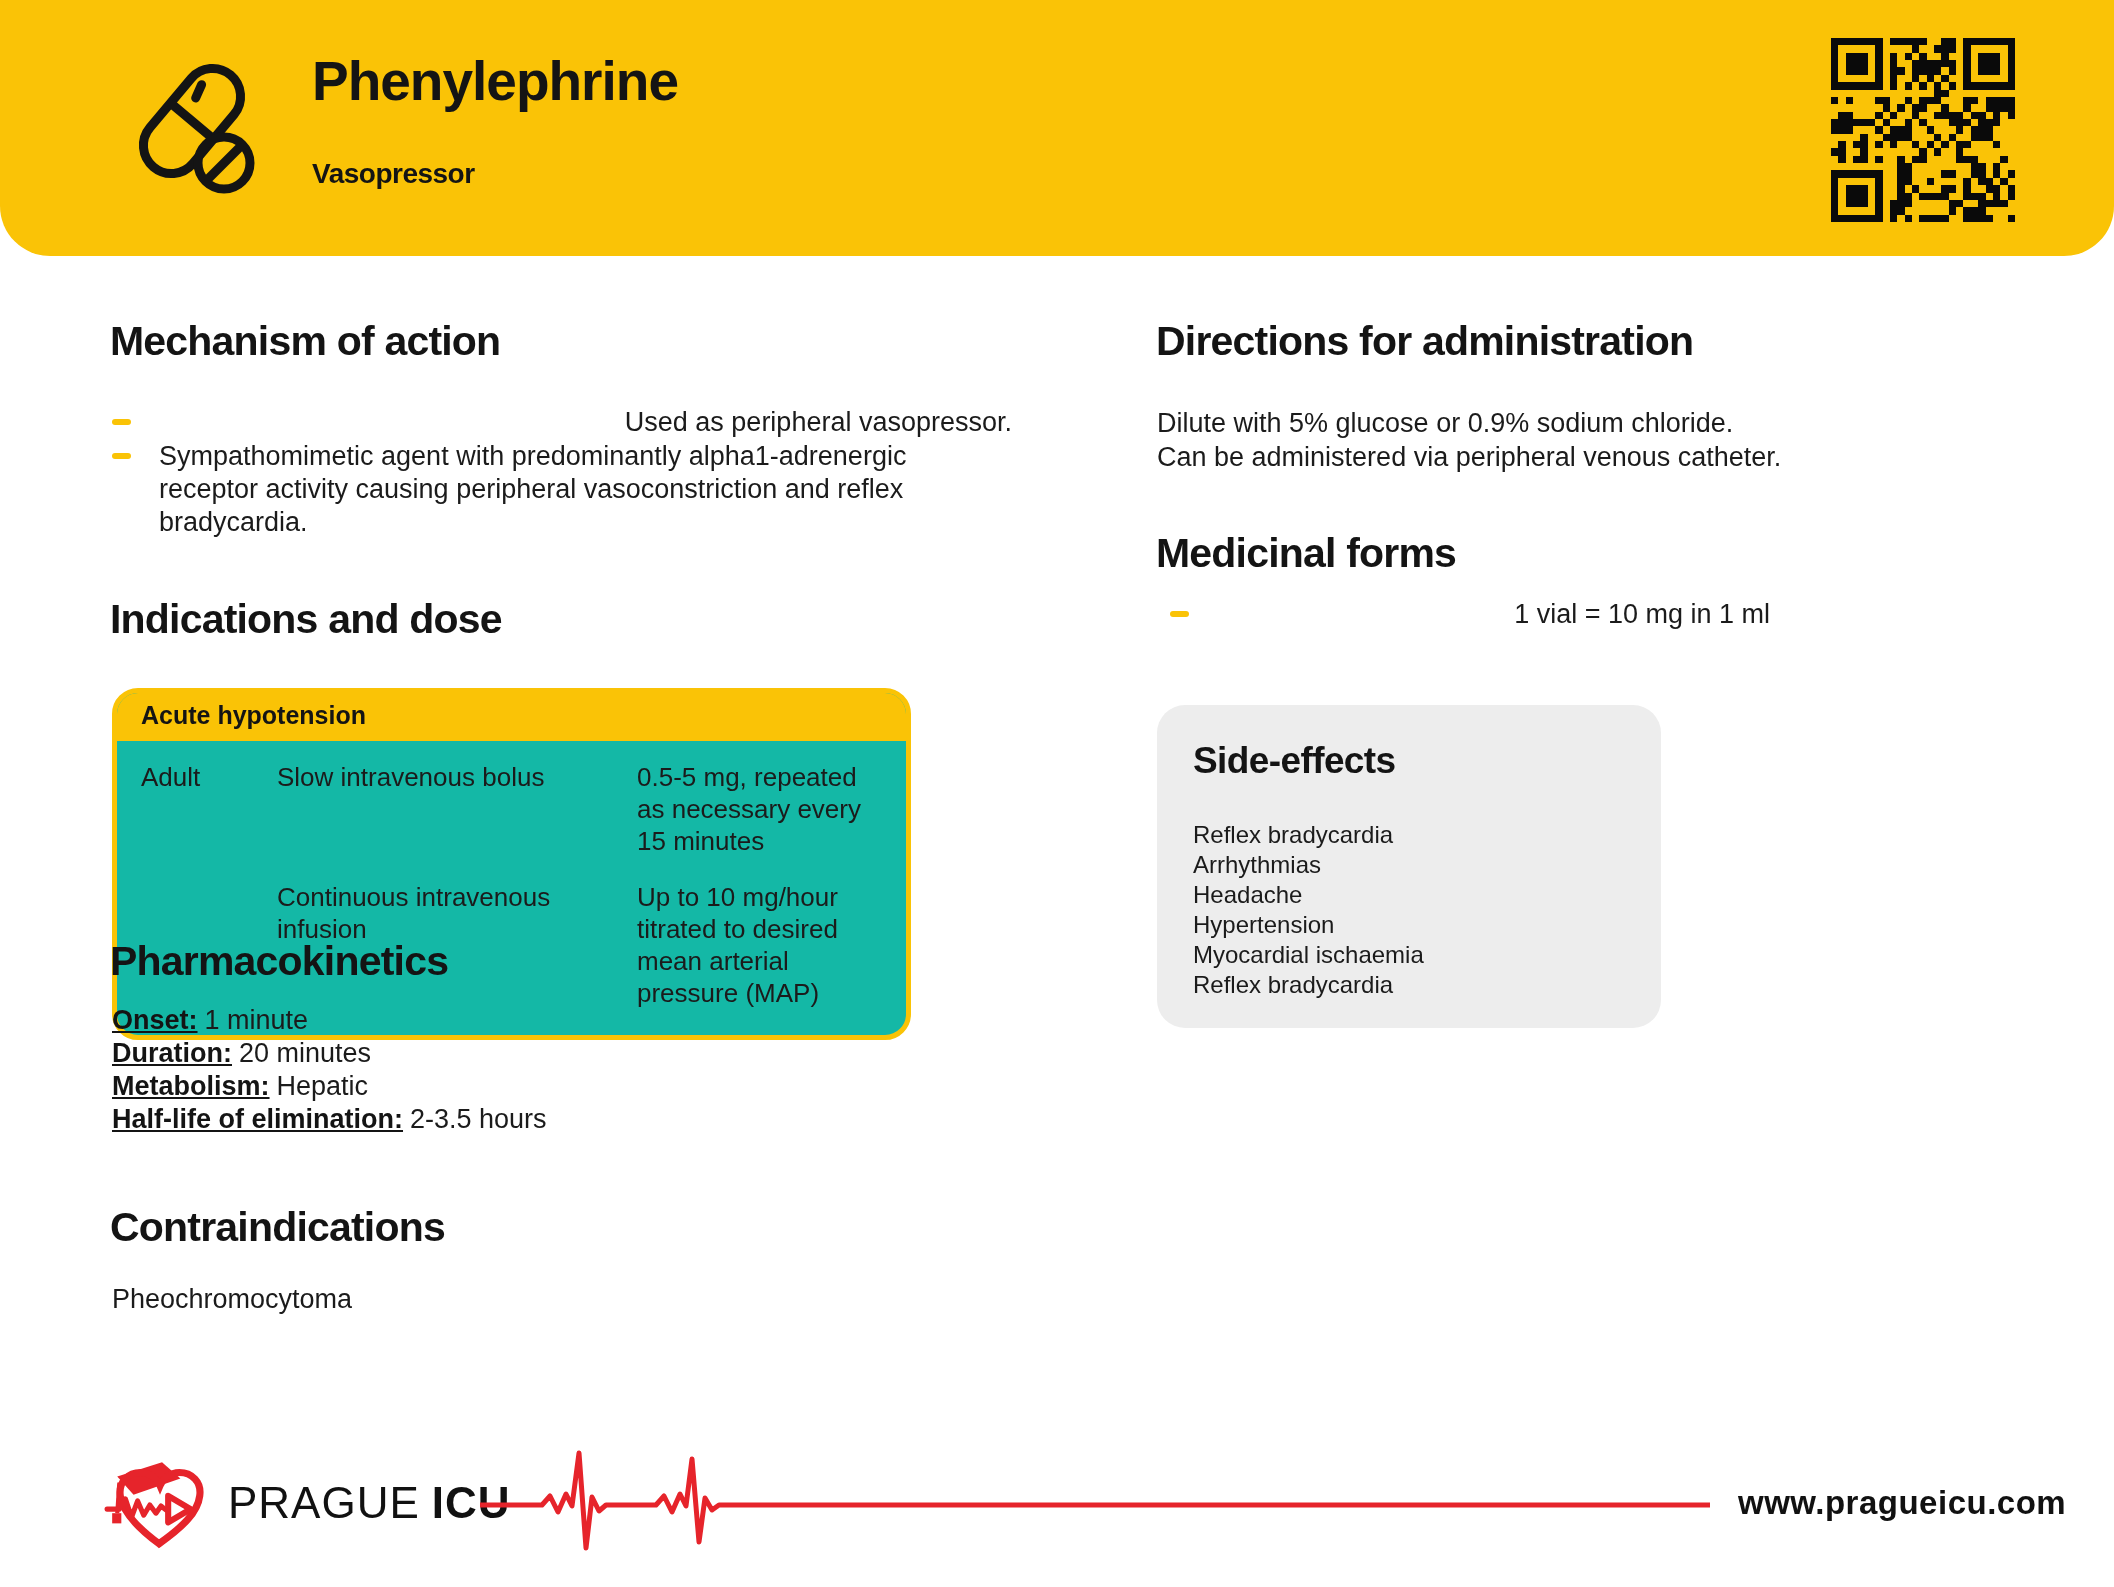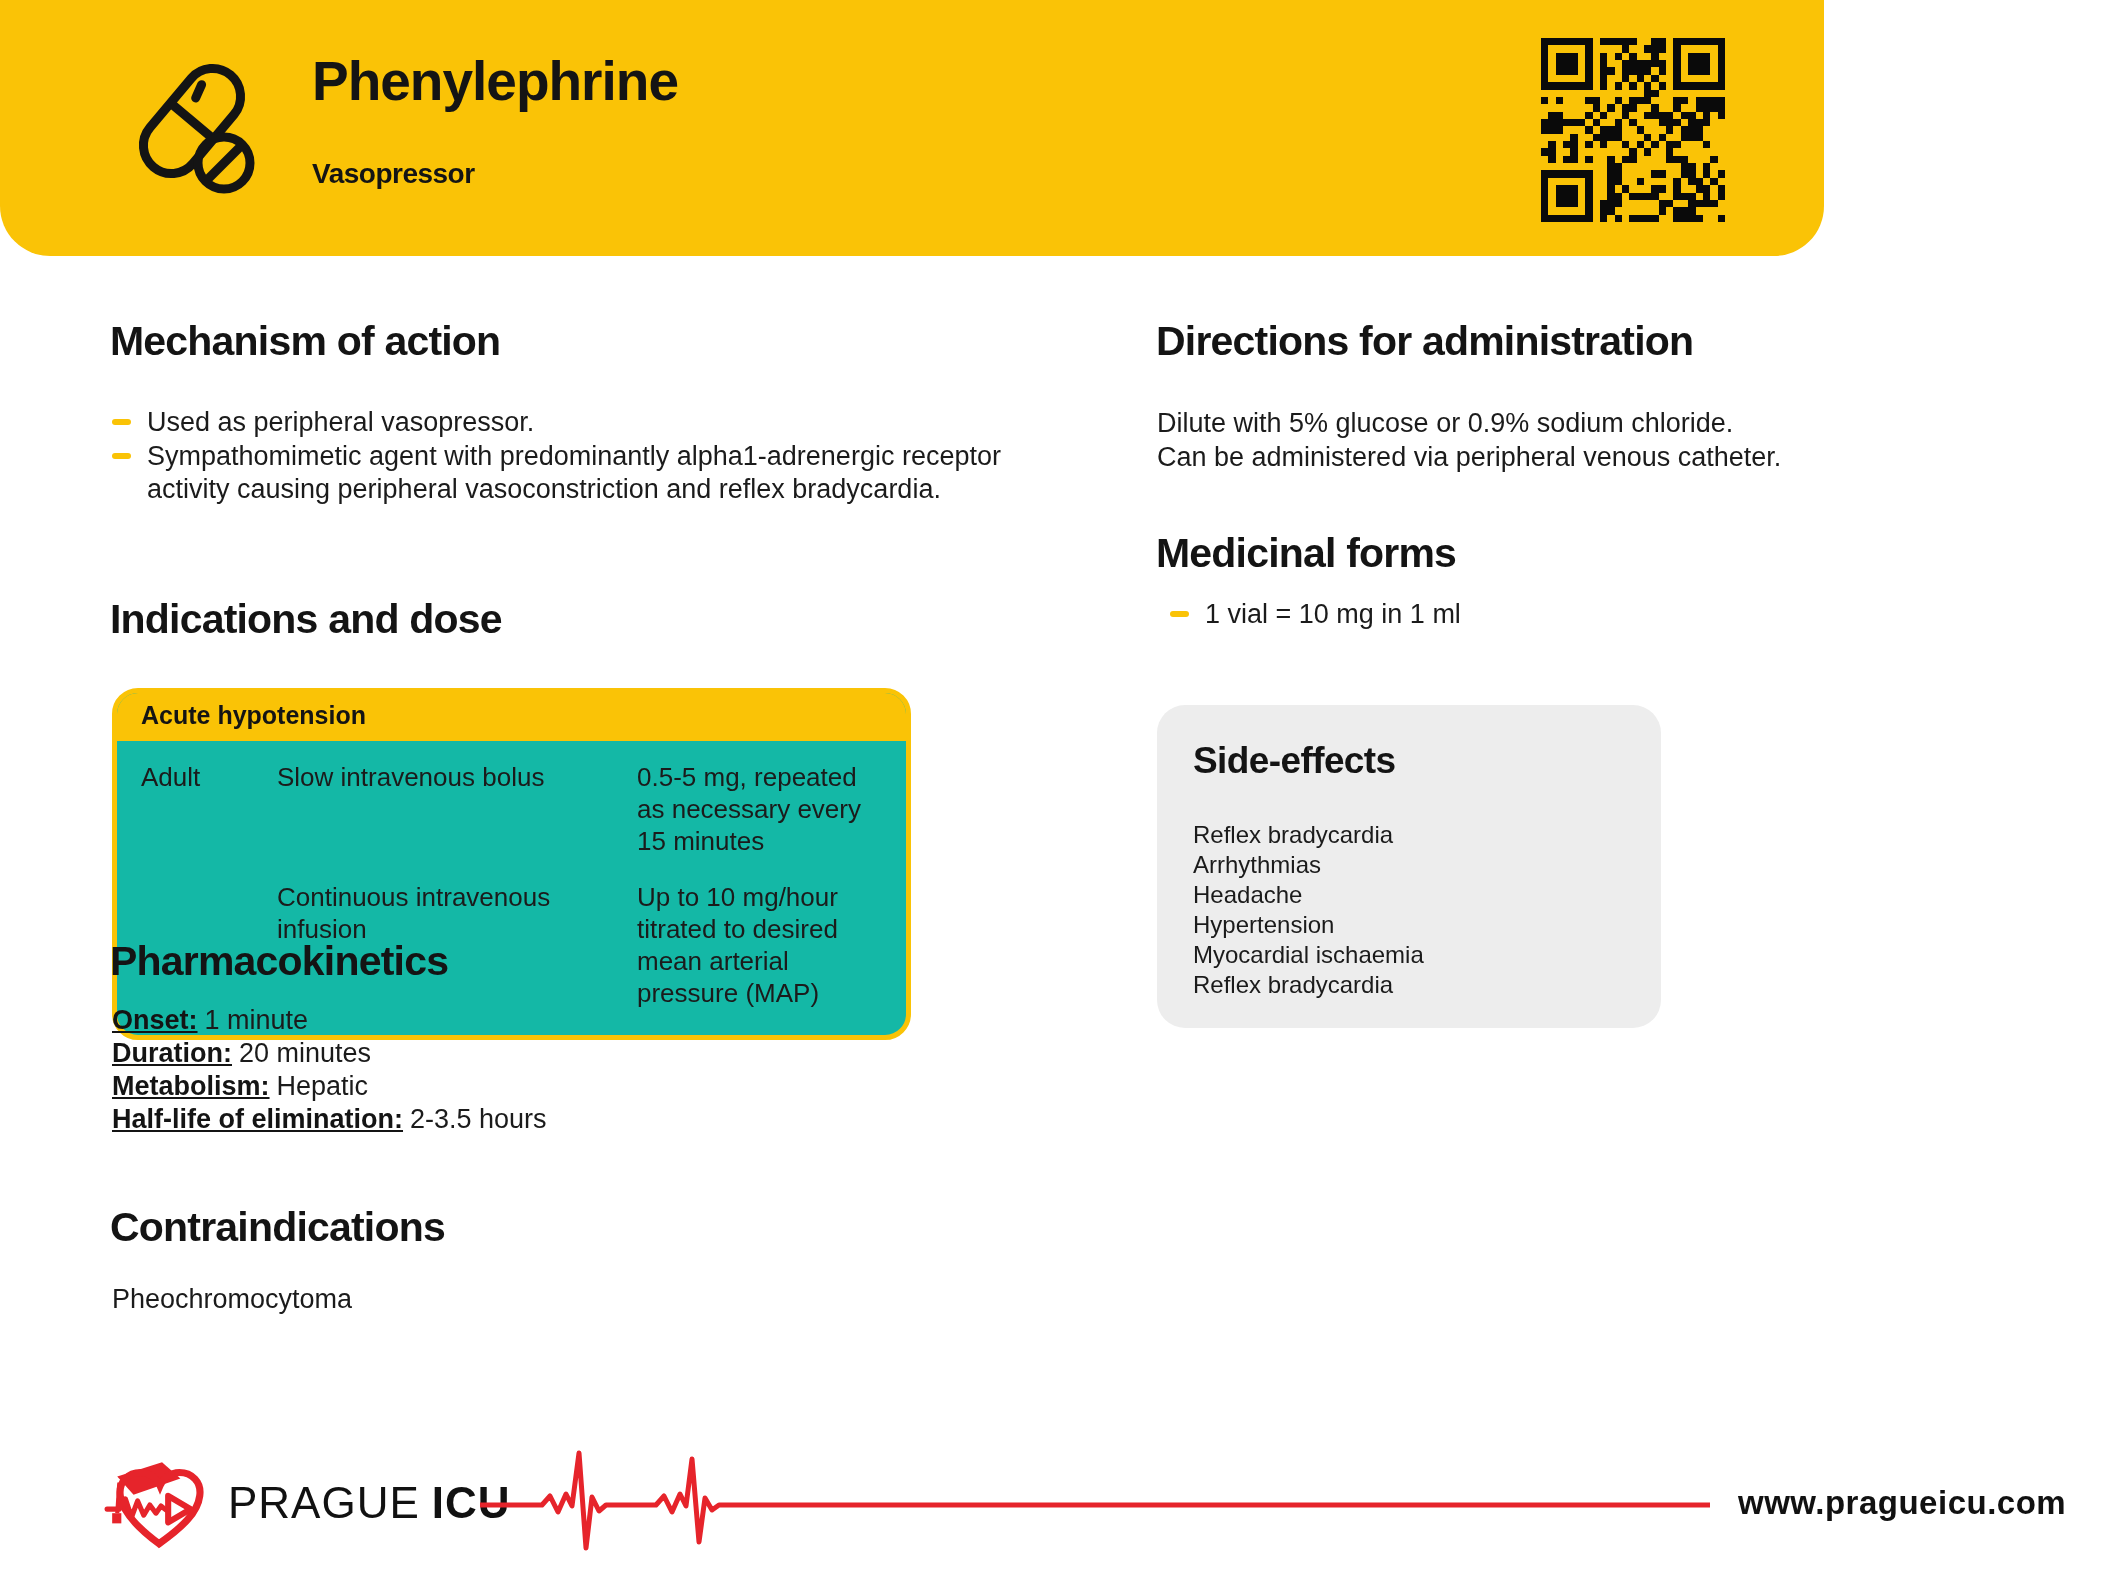--- a/index.html
+++ b/index.html
@@ -8,35 +8,35 @@
     --box-gray:#EDEDED;
     --brand-red:#E6242B;
     --ink:#141414;
   }
   *{margin:0;padding:0;box-sizing:border-box;}
   html,body{background:#ffffff;}
   body{font-family:"Liberation Sans",sans-serif;color:var(--ink);}
   .page{position:relative;width:2114px;height:1587px;background:#ffffff;overflow:hidden;}
 
   
-  .hero{position:absolute;left:0;top:0;width:1824px;height:256px;
+  .hero{position:absolute;left:0;top:0;width:2114px;height:256px;
         background:var(--accent-yellow);border-radius:0 0 50px 50px;}
   .pill-icon{position:absolute;left:112px;top:58px;width:150px;height:145px;}
   .hero-title{position:absolute;left:312px;top:50px;font-size:55px;font-weight:800;
               letter-spacing:-1px;line-height:62px;color:var(--ink);}
   .hero-subtitle{position:absolute;left:312px;top:152px;font-size:28px;font-weight:700;
                  letter-spacing:-0.5px;line-height:44px;color:var(--ink);}
   .qr{position:absolute;right:99px;top:38px;width:184px;height:184px;shape-rendering:crispEdges;}
 
   
   .sec-h{position:absolute;font-size:41px;font-weight:800;letter-spacing:-0.8px;
          line-height:50px;color:var(--ink);}
   .body-text{font-size:27px;line-height:34px;color:#1b1b1b;}
   .bullet-list{list-style:none;}
-  .bullet-list li{display:flex;gap:16px;margin-bottom:1px;}
+  .bullet-list li{display:flex;gap:28px;margin-bottom:1px;justify-content:space-between;}
   .dash{flex:0 0 19px;height:6px;border-radius:3px;background:var(--accent-yellow);margin-top:13px;}
   .bl-text{font-size:27px;line-height:33px;color:#1b1b1b;}
 
   
   #mech-h{left:110px;top:316px;}
   #mech-list{position:absolute;left:112px;top:406px;width:900px;}
   #ind-h{left:110px;top:594px;}
 
   
   .dose-table{position:absolute;left:112px;top:688px;width:799px;

